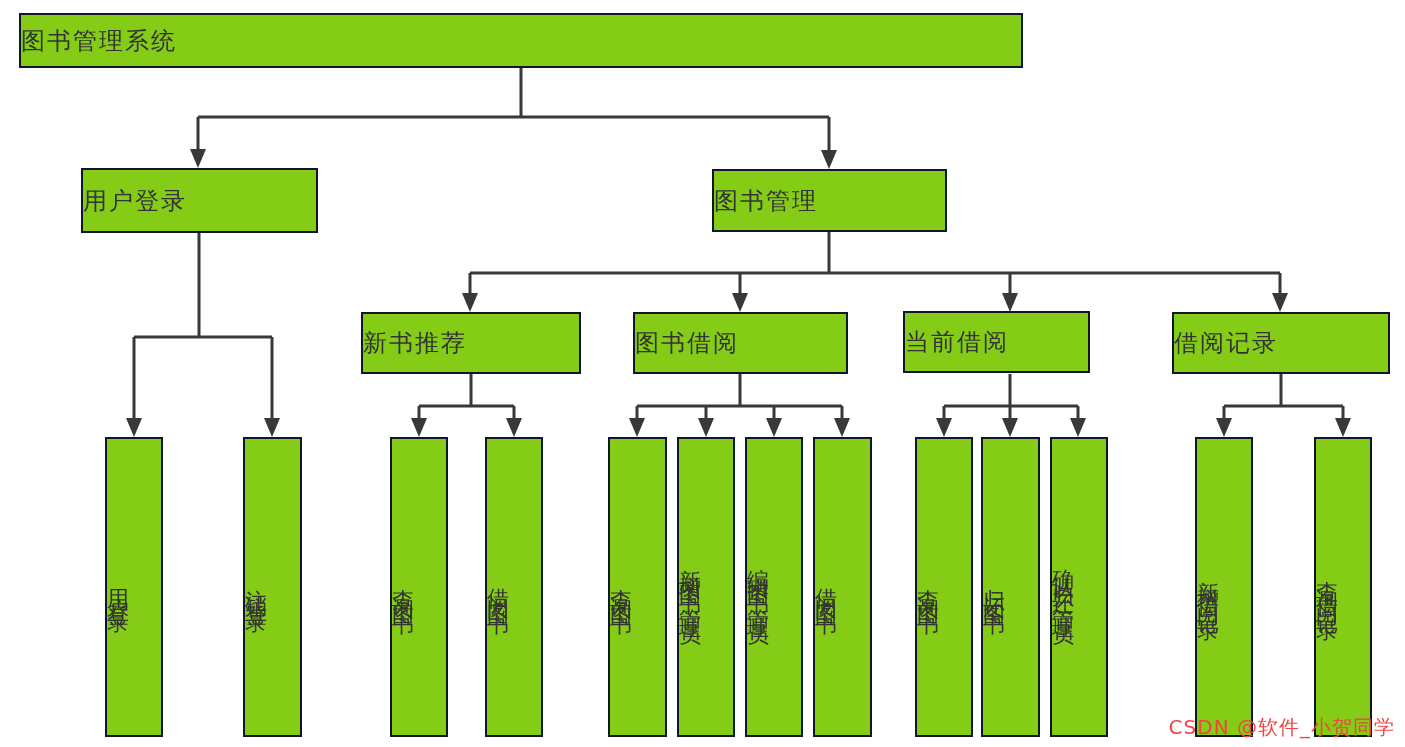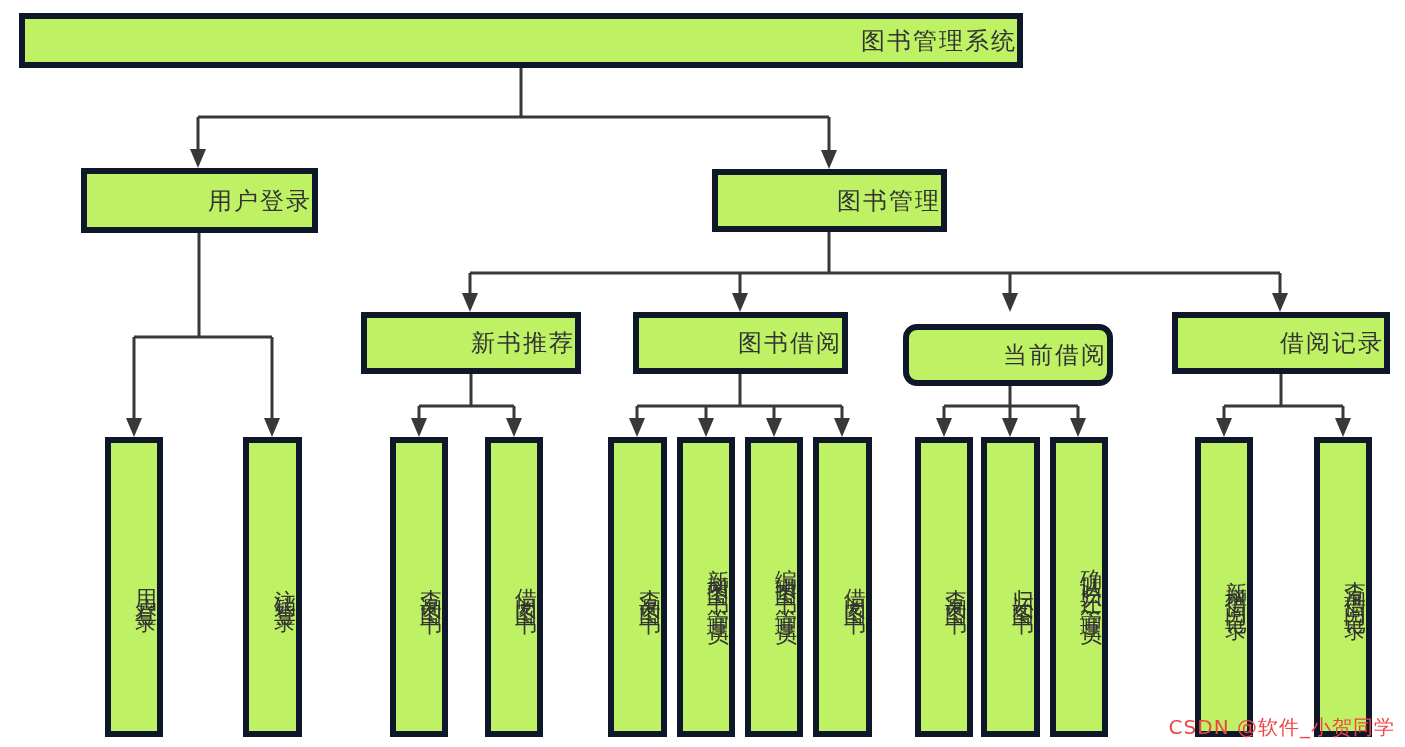--- a/index.html
+++ b/index.html
@@ -6,26 +6,26 @@
   .stage {
     position:relative;
     width:1405px; height:747px;
     background:#ffffff;
     font-family:"DejaVu Sans", sans-serif;
     color:#333333;
     overflow:hidden;
   }
   .node {
     position:absolute;
-    background:#bef264;
-    border:6px solid #0f172a;
+    background:#84cc16;
+    border:2px solid #0f172a;
     box-sizing:border-box;
     display:flex;
     align-items:center;
-    justify-content:flex-end;
+    justify-content:flex-start;
   }
   .h-label {
     font-size:24px;
     letter-spacing:2px;
     color:#333333;
     white-space:nowrap;
   }
   .v-label {
     writing-mode:vertical-rl;
     text-orientation:mixed;
@@ -113,21 +113,21 @@
   <div class="node" style="left:361px; top:312px; width:220px; height:62px;">
     <span class="h-label">新书推荐</span>
   </div>
 
   <div class="node" style="left:712px; top:169px; width:235px; height:63px;">
     <span class="h-label">图书管理</span>
   </div>
   <div class="node" style="left:633px; top:312px; width:215px; height:62px;">
     <span class="h-label">图书借阅</span>
   </div>
-  <div class="node" style="left:903px; top:324px; width:210px; height:62px;border-radius:14px;">
+  <div class="node" style="left:903px; top:311px; width:187px; height:62px;">
     <span class="h-label">当前借阅</span>
   </div>
   <div class="node" style="left:1172px; top:312px; width:218px; height:62px;">
     <span class="h-label">借阅记录</span>
   </div>
 
   <div class="node" style="left:105px; top:437px; width:58px; height:300px;">
     <span class="v-label">用户登录</span>
   </div>
   <div class="node" style="left:243px; top:437px; width:59px; height:300px;">

